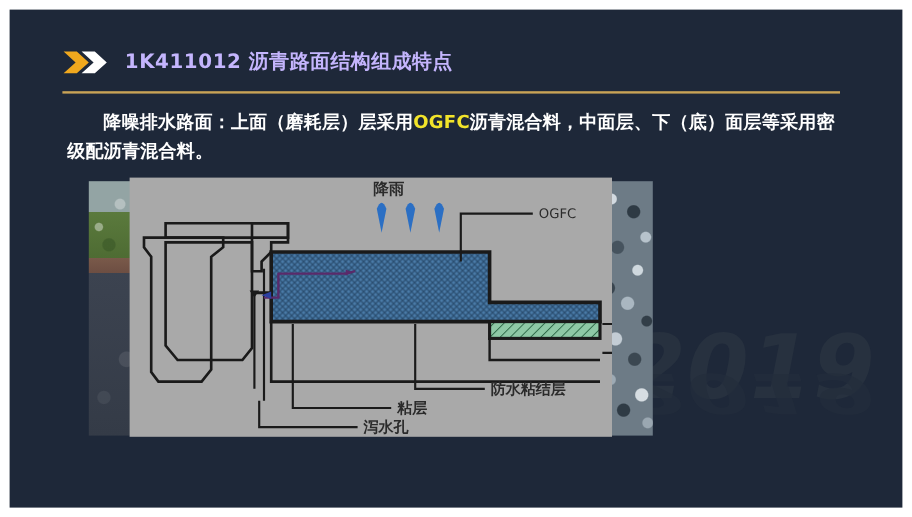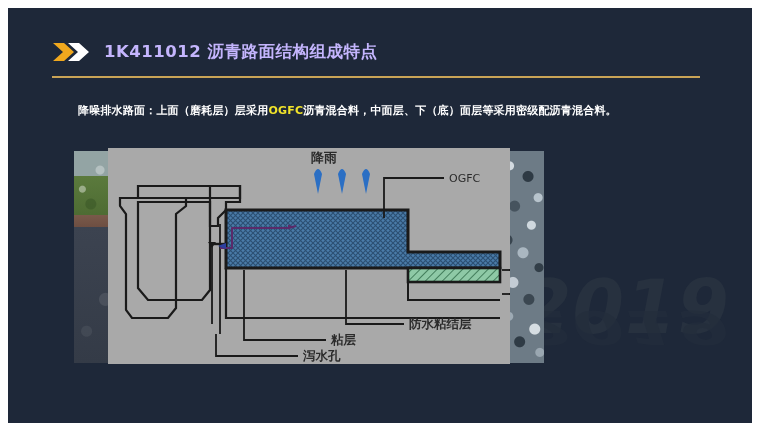--- a/index.html
+++ b/index.html
@@ -93,27 +93,26 @@
     width: 648px; height: 2px;
     background: #c9a356;
   }
 
   
   #body-copy {
     position: absolute;
     left: 48px; top: 82px;
     width: 640px;
     font-family: "DejaVu Sans", sans-serif;
-    font-size: 11px;
+    font-size: 15px;
     font-weight: 700;
     color: #ffffff;
     line-height: 1.62;
     text-indent: 2em;
     letter-spacing: 0.2px;
-    margin-top: 12px;
   }
   #body-copy .accent { color: #f2e42a; }
 
   
   #figure {
     position: absolute;
     left: 66px; top: 140px;
     width: 470px; height: 220px;
   }
   .photo-strip {

